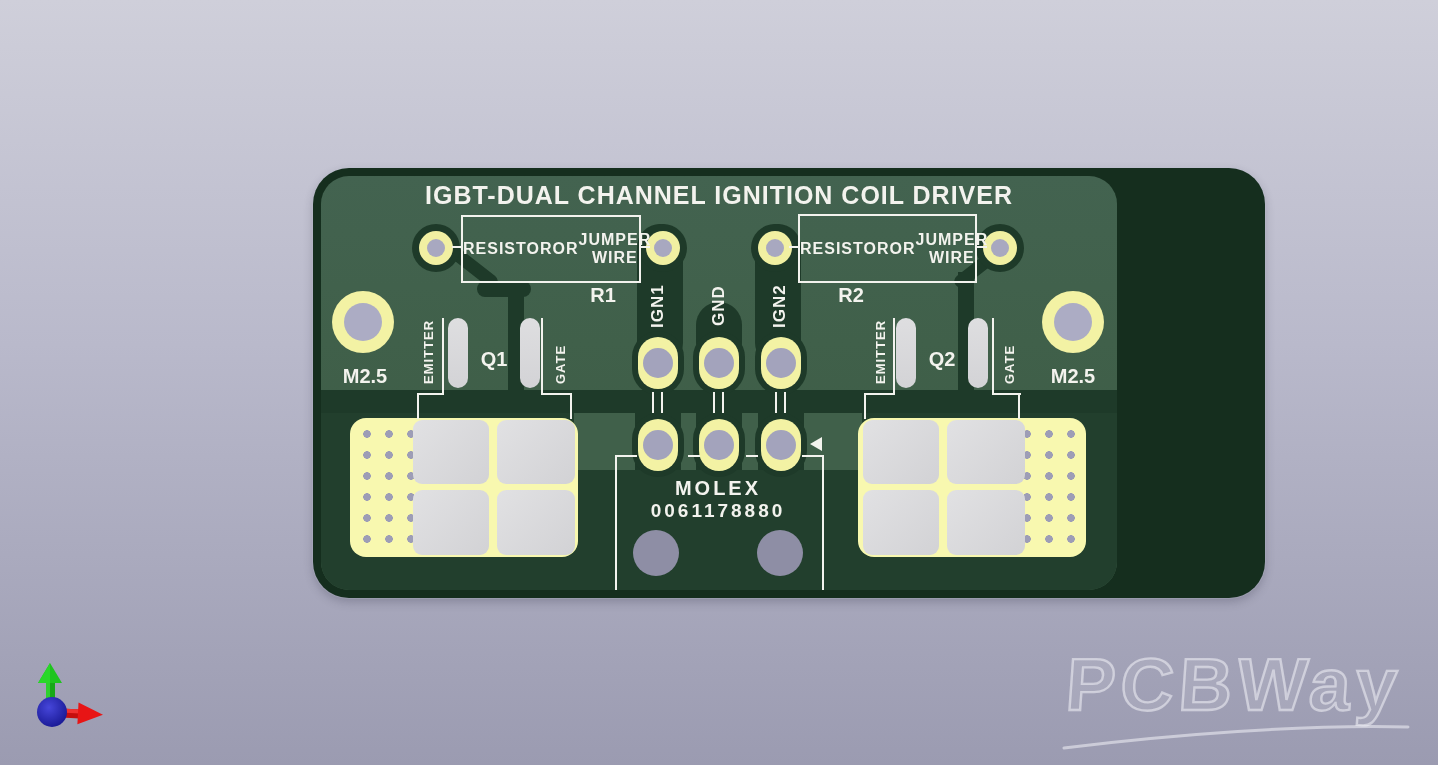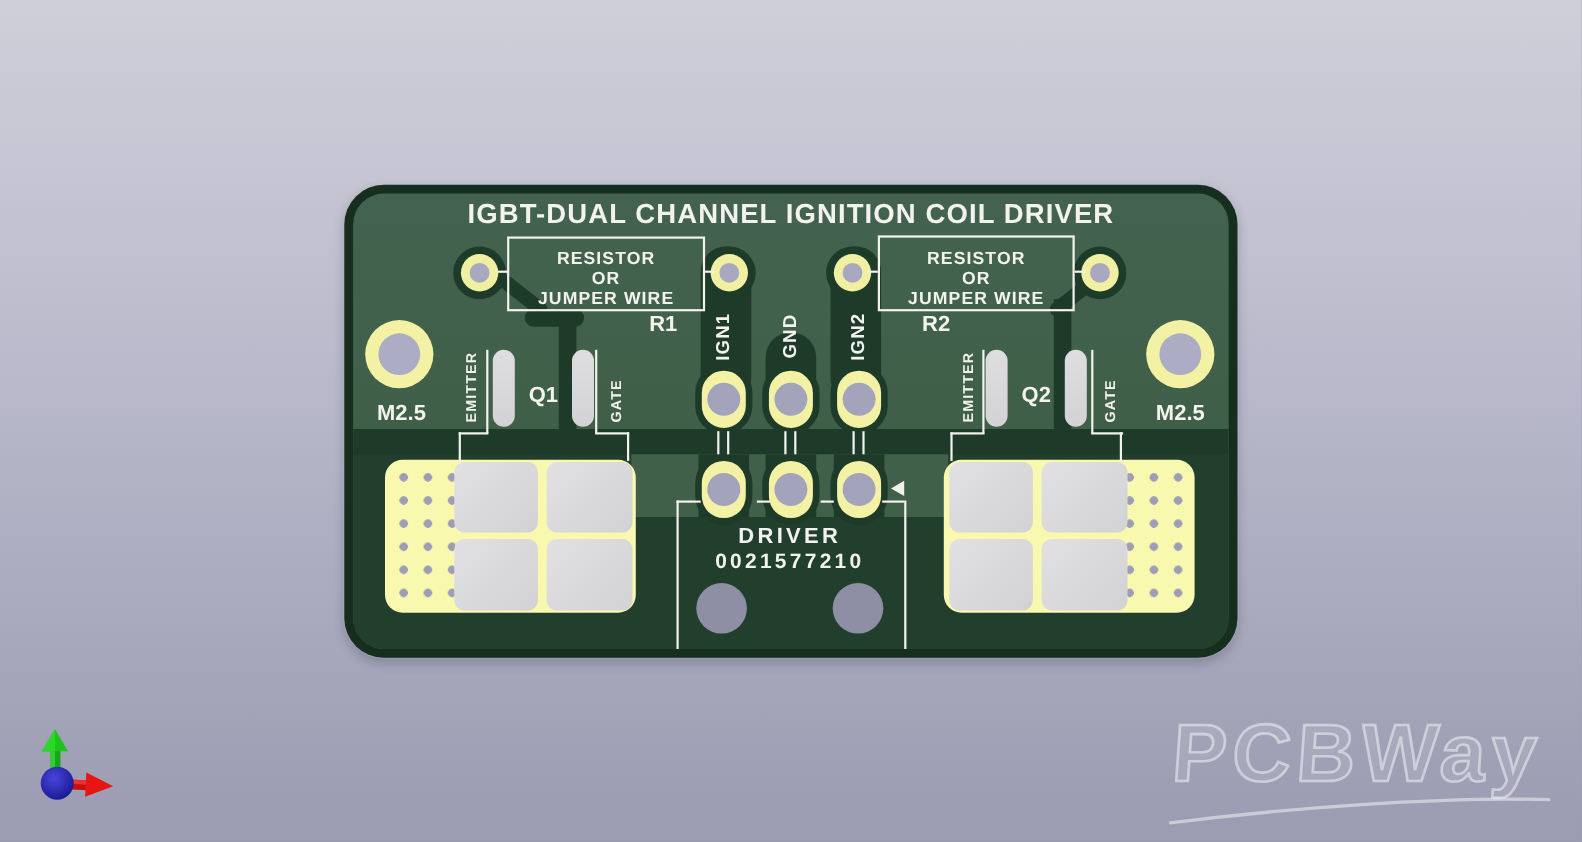--- a/index.html
+++ b/index.html
@@ -1,20 +1,20 @@
 <!DOCTYPE html>
 <html><head>
 <meta charset="utf-8">
 <style>
   html,body{margin:0;padding:0;background:#9a9ab0;}
   .stage{position:relative;width:1438px;height:765px;overflow:hidden;
          background:linear-gradient(180deg,#cfcfda 0%,#b9b9cb 45%,#9b9bb1 100%);
          font-family:"Liberation Sans",sans-serif;}
   
-  .board{position:absolute;left:313px;top:168px;width:812px;height:430px;
+  .board{position:absolute;left:313px;top:168px;width:952px;height:430px;
          background:#152e1e;border-radius:36px;
          box-shadow:0 0 0 1px rgba(190,195,210,.25), 0 4px 10px rgba(40,40,60,.25);}
   .face{position:absolute;left:8px;top:8px;width:796px;height:414px;overflow:hidden;
         background:linear-gradient(180deg,#436350 0%,#40604a 40%,#3c5a44 100%);border-radius:28px;}
   .abs{position:absolute;}
   
   .cu{position:absolute;background:#1e3a29;}
   .pour{background:#223f2d;}
   .maskcut{position:absolute;background:#40604a;}
   
@@ -31,21 +31,21 @@
   .thermal{position:absolute;width:228px;height:139px;border-radius:16px;background:#f8f8af;}
   .viagrid{position:absolute;width:66px;height:127px;
            background-image:radial-gradient(circle 4px at 11px 10px,#9d9db6 0 3.6px,transparent 4px);
            background-size:22px 21px;}
   .paste{position:absolute;background:linear-gradient(135deg,#e1e1e3,#d2d2d5);border-radius:9px;}
   .qpad{position:absolute;width:20px;height:70px;border-radius:10px;background:linear-gradient(180deg,#dedee0,#d3d3d6);}
   
   .silk{position:absolute;color:#f3f3ee;font-weight:bold;}
   .sline{position:absolute;background:#f3f3ee;}
   .notebox{position:absolute;box-sizing:border-box;border:2px solid #f3f3ee;color:#f3f3ee;
-           display:flex;flex-direction:column;align-items:center;justify-content:flex-end;
+           display:flex;flex-direction:row;align-items:center;justify-content:space-between;
            font-weight:bold;font-size:16px;line-height:18px;letter-spacing:1px;text-align:center;}
   .vlabel{position:absolute;color:#f3f3ee;font-weight:bold;writing-mode:vertical-rl;transform:rotate(180deg);
           display:flex;align-items:center;justify-content:center;letter-spacing:1px;}
   .ctr{text-align:center;}
   .tri{position:absolute;width:0;height:0;border-top:7px solid transparent;border-bottom:7px solid transparent;
        border-right:12px solid #f3f3ee;}
   
   .wm{position:absolute;left:1066px;top:642px;width:372px;height:90px;text-align:left;
       font-weight:bold;font-size:74px;letter-spacing:5px;transform:skewX(-4deg);
       color:rgba(242,242,248,0.10);-webkit-text-stroke:2.4px rgba(242,242,248,0.55);}
@@ -156,22 +156,22 @@
       <div class="vlabel" style="left:228px;top:158px;width:22px;height:60px;font-size:13px;">GATE</div>
       <div class="vlabel" style="left:548px;top:134px;width:22px;height:84px;font-size:13px;">EMITTER</div>
       <div class="vlabel" style="left:677px;top:158px;width:22px;height:60px;font-size:13px;">GATE</div>
 
       <div class="silk ctr" style="left:151px;top:172px;width:44px;font-size:20px;">Q1</div>
       <div class="silk ctr" style="left:599px;top:172px;width:44px;font-size:20px;">Q2</div>
 
       <div class="silk ctr" style="left:2px;top:189px;width:84px;font-size:20px;">M2.5</div>
       <div class="silk ctr" style="left:710px;top:189px;width:84px;font-size:20px;">M2.5</div>
 
-      <div class="silk ctr" style="left:317px;top:301px;width:160px;font-size:20px;letter-spacing:3px;">DRIVER</div>
-      <div class="silk ctr" style="left:297px;top:324px;width:200px;font-size:19px;letter-spacing:3px;">0021577210</div>
+      <div class="silk ctr" style="left:317px;top:301px;width:160px;font-size:20px;letter-spacing:3px;">MOLEX</div>
+      <div class="silk ctr" style="left:297px;top:324px;width:200px;font-size:19px;letter-spacing:3px;">0061178880</div>
 
       <div class="sline" style="left:131px;top:70px;width:10px;height:2px;"></div>
       <div class="sline" style="left:320px;top:70px;width:9px;height:2px;"></div>
       <div class="sline" style="left:468px;top:70px;width:9px;height:2px;"></div>
       <div class="sline" style="left:656px;top:70px;width:10px;height:2px;"></div>
 
       <div class="sline" style="left:331px;top:216px;width:2px;height:21px;"></div>
       <div class="sline" style="left:340px;top:216px;width:2px;height:21px;"></div>
       <div class="sline" style="left:392px;top:216px;width:2px;height:21px;"></div>
       <div class="sline" style="left:401px;top:216px;width:2px;height:21px;"></div>

